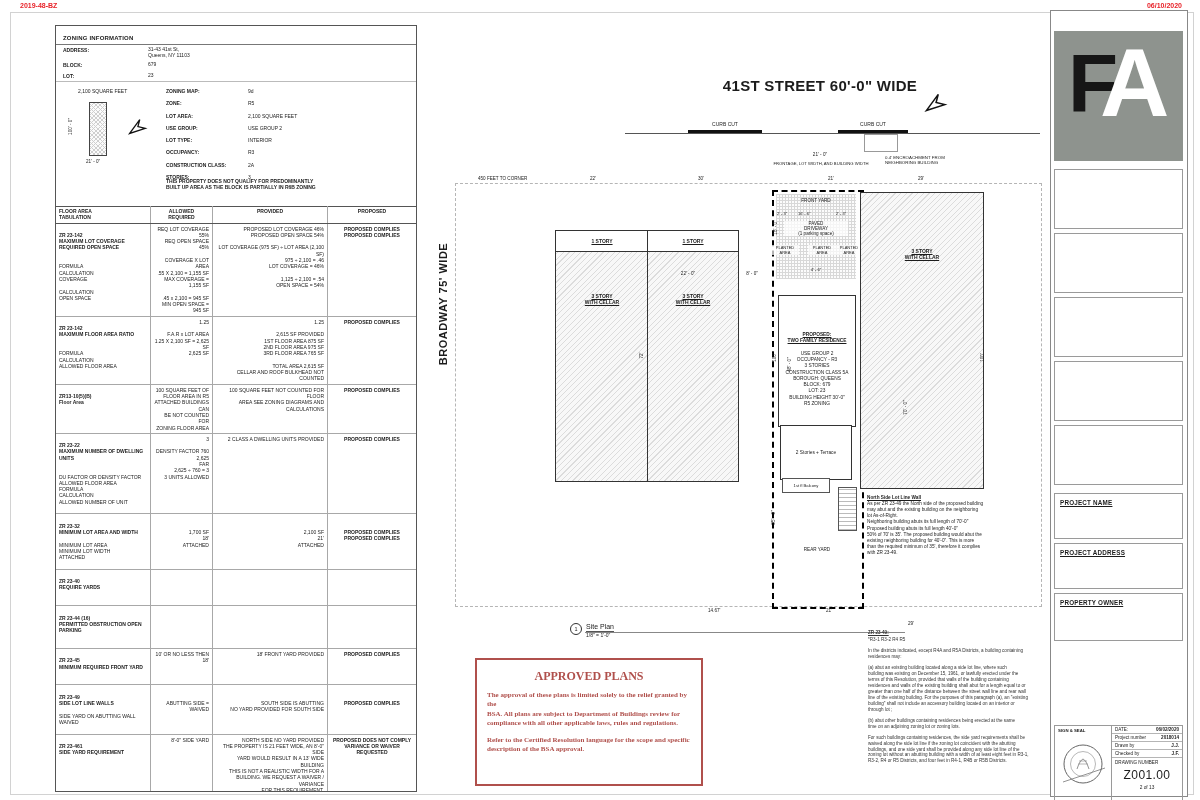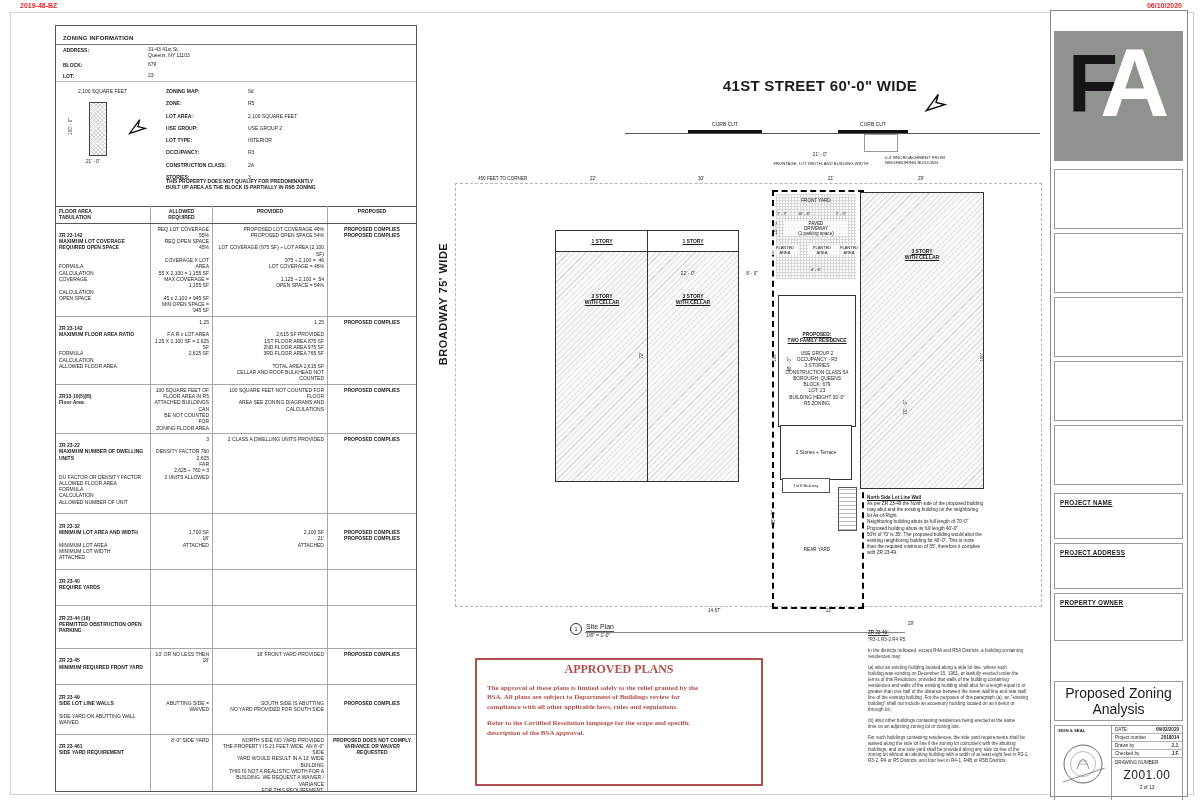--- a/index.html
+++ b/index.html
@@ -65,22 +65,22 @@
   .stairs{position:absolute;left:408px;top:412px;width:17px;height:42px;border:1px solid #555;
           background:repeating-linear-gradient(0deg,#bbb 0,#bbb .7px,#fff .7px,#fff 4px);}
   .nnote{position:absolute;left:437px;top:420px;width:180px;font-size:4.7px;line-height:1.3;}
   .nnote .t{font-weight:bold;text-decoration:underline;}
   .nnote .b{white-space:pre-line;}
   .cap{position:absolute;left:140px;top:548px;display:flex;align-items:flex-start;gap:4px;}
   .capnum{width:10px;height:10px;border:1px solid #333;border-radius:50%;font-size:5.5px;display:flex;align-items:center;justify-content:center;}
   .capline{position:absolute;left:155px;top:557px;width:320px;border-top:1px solid #888;}
   .bwy{position:absolute;left:-67px;top:223px;width:160px;text-align:center;font-size:11px;font-weight:bold;letter-spacing:.5px;transform:rotate(-90deg);}
   
-  .stamp{position:absolute;left:475px;top:658px;width:288px;height:128px;border:2px solid #b0504c;
-         color:#b0504c;font-family:"Liberation Serif",serif;padding:2px 10px;box-sizing:border-box;}
+  .stamp{position:absolute;left:475px;top:658px;width:228px;height:128px;border:2px solid #b0504c;
+         color:#b0504c;font-family:"Liberation Serif",serif;padding:9px 10px;box-sizing:border-box;}
   .stamp .t1{font-size:12px;font-weight:bold;text-align:center;}
   .stamp .t2{font-size:12px;font-weight:bold;text-align:center;margin-top:2px;}
   .stamp p{font-size:7px;font-weight:bold;margin:7px 0 0;line-height:1.35;white-space:pre-line;}
   
   .zrnote{position:absolute;left:868px;top:630px;width:180px;font-size:4.6px;line-height:1.3;color:#333;}
   .zrnote .r{font-weight:bold;text-decoration:underline;}
   .zrnote p{margin:0 0 5px;white-space:pre-line;}
   
   .tblock{position:absolute;left:1050px;top:10px;width:136px;height:785px;border:1px solid #888;background:#fff;}
   .tbx{position:absolute;left:3px;width:129px;border:1px solid #9a9a9a;box-sizing:border-box;}
@@ -548,22 +548,20 @@
 
     <div class="tbx" style="top:482px;height:46px;">
       <div class="fldlab">PROJECT NAME</div>
     </div>
     <div class="tbx" style="top:532px;height:46px;">
       <div class="fldlab">PROJECT ADDRESS</div>
     </div>
     <div class="tbx" style="top:582px;height:48px;">
       <div class="fldlab">PROPERTY OWNER</div>
     </div>
-    <div class="tbx sheettitle" style="top:670px;height:40px;">Proposed Zoning
-Analysis</div>
 
     <div class="tbx btm" style="top:714px;height:80px;">
       <div class="seal">
         <div class="sl">SIGN &amp; SEAL</div>
         <span class="abs" style="left:4px;top:12px;width:48px;height:48px;">
           <svg viewBox="0 0 48 48" width="48" height="48">
             <circle cx="24" cy="26" r="19" fill="none" stroke="#666" stroke-width="1"></circle>
             <circle cx="24" cy="26" r="12.5" fill="none" stroke="#888" stroke-width="0.6"></circle>
             <path d="M18 31 q3-9 6-10 q3 1 6 10" fill="none" stroke="#777" stroke-width="0.8"></path>
             <path d="M19 26 h10 M20 23 h8" stroke="#888" stroke-width="0.6"></path>

